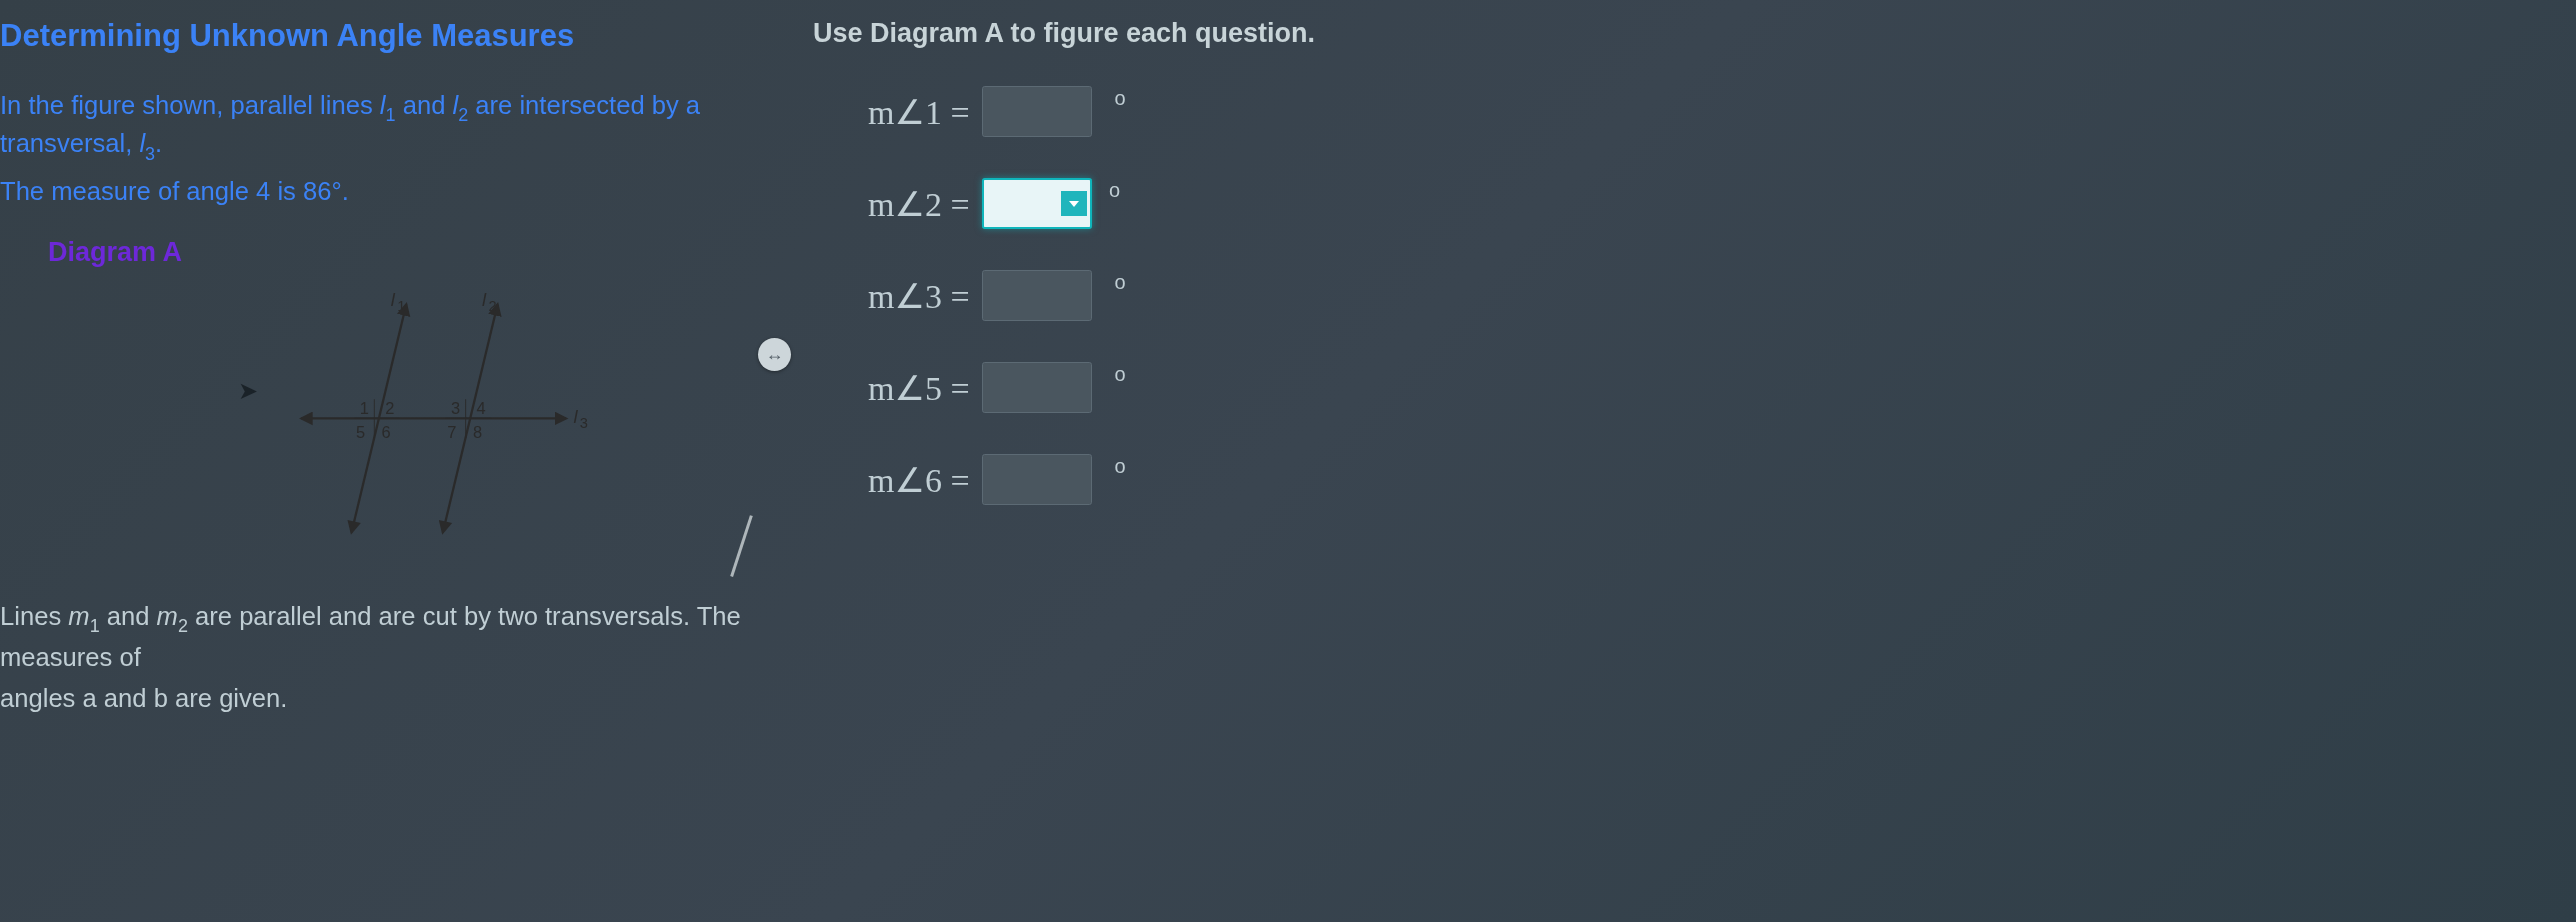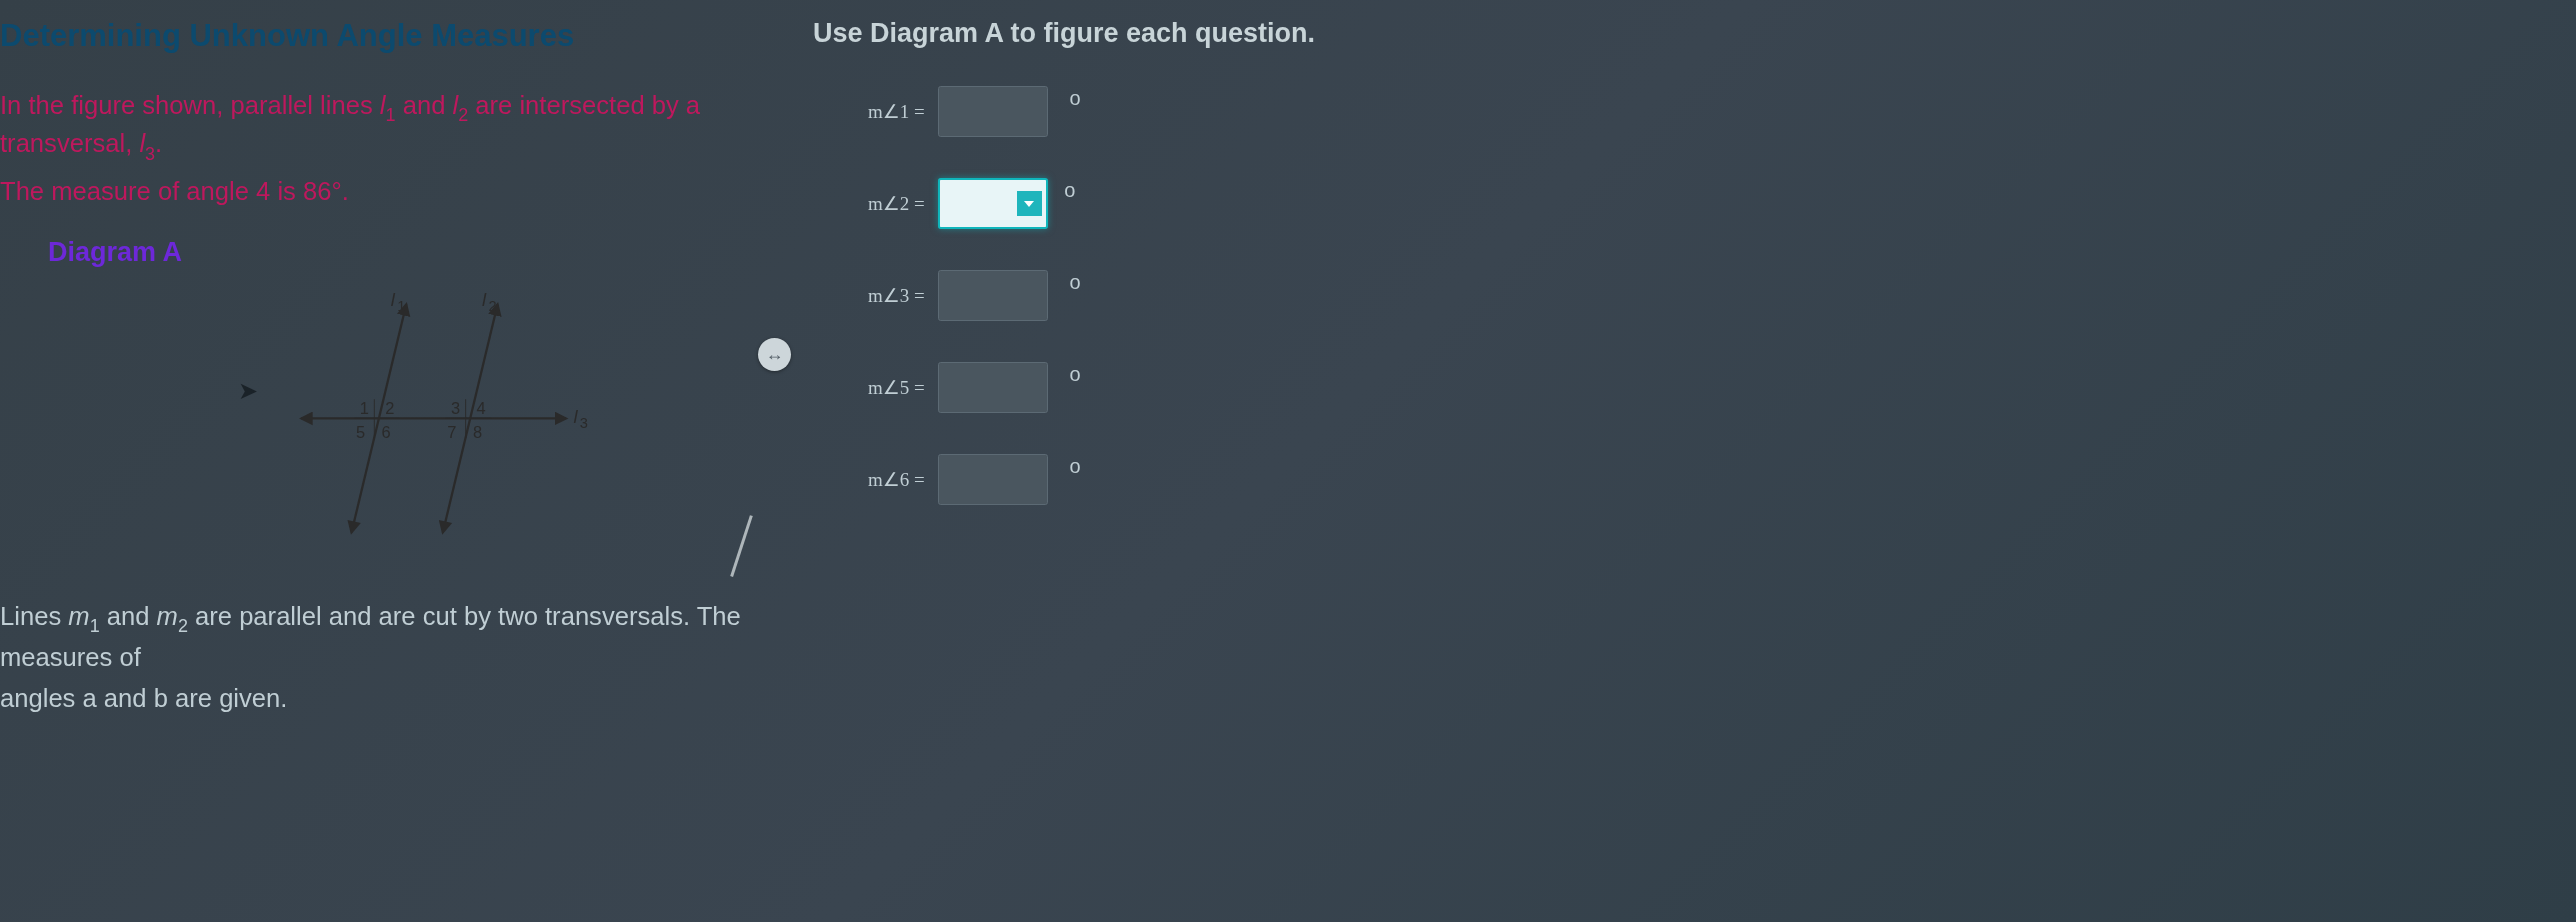--- a/index.html
+++ b/index.html
@@ -25,26 +25,26 @@
       width: 776px;
       padding: 18px 0 0 0;
     }
     .right-panel {
       flex: 1;
       padding: 18px 0 0 37px;
     }
     .title {
       font-size: 31px;
       font-weight: bold;
-      color: #0c4a6e;
+      color: #3b82f6;
       margin-bottom: 32px;
     }
     .body-text {
       font-size: 25.6px;
-      color: #be185d;
+      color: #3b82f6;
       line-height: 1.5;
       margin-bottom: 9px;
     }
     .sub-label {
       position: relative;
       top: 7.3px;
       font-size: 18px;
     }
     .diagram-label {
       font-size: 27px;
@@ -78,21 +78,21 @@
       color: #c8d4d8;
       margin-bottom: 37px;
     }
     .angle-row {
       display: flex;
       align-items: center;
       margin-bottom: 41px;
       margin-left: 55px;
     }
     .angle-label {
-      font-size: 19px;
+      font-size: 34px;
       color: #c0ced4;
       margin-right: 12.8px;
       font-family: 'Times New Roman', serif;
     }
     .angle-input {
       width: 110px;
       height: 51px;
       background: #4a565f;
       border: 1.8px solid #5c6a74;
       border-radius: 2.7px;

